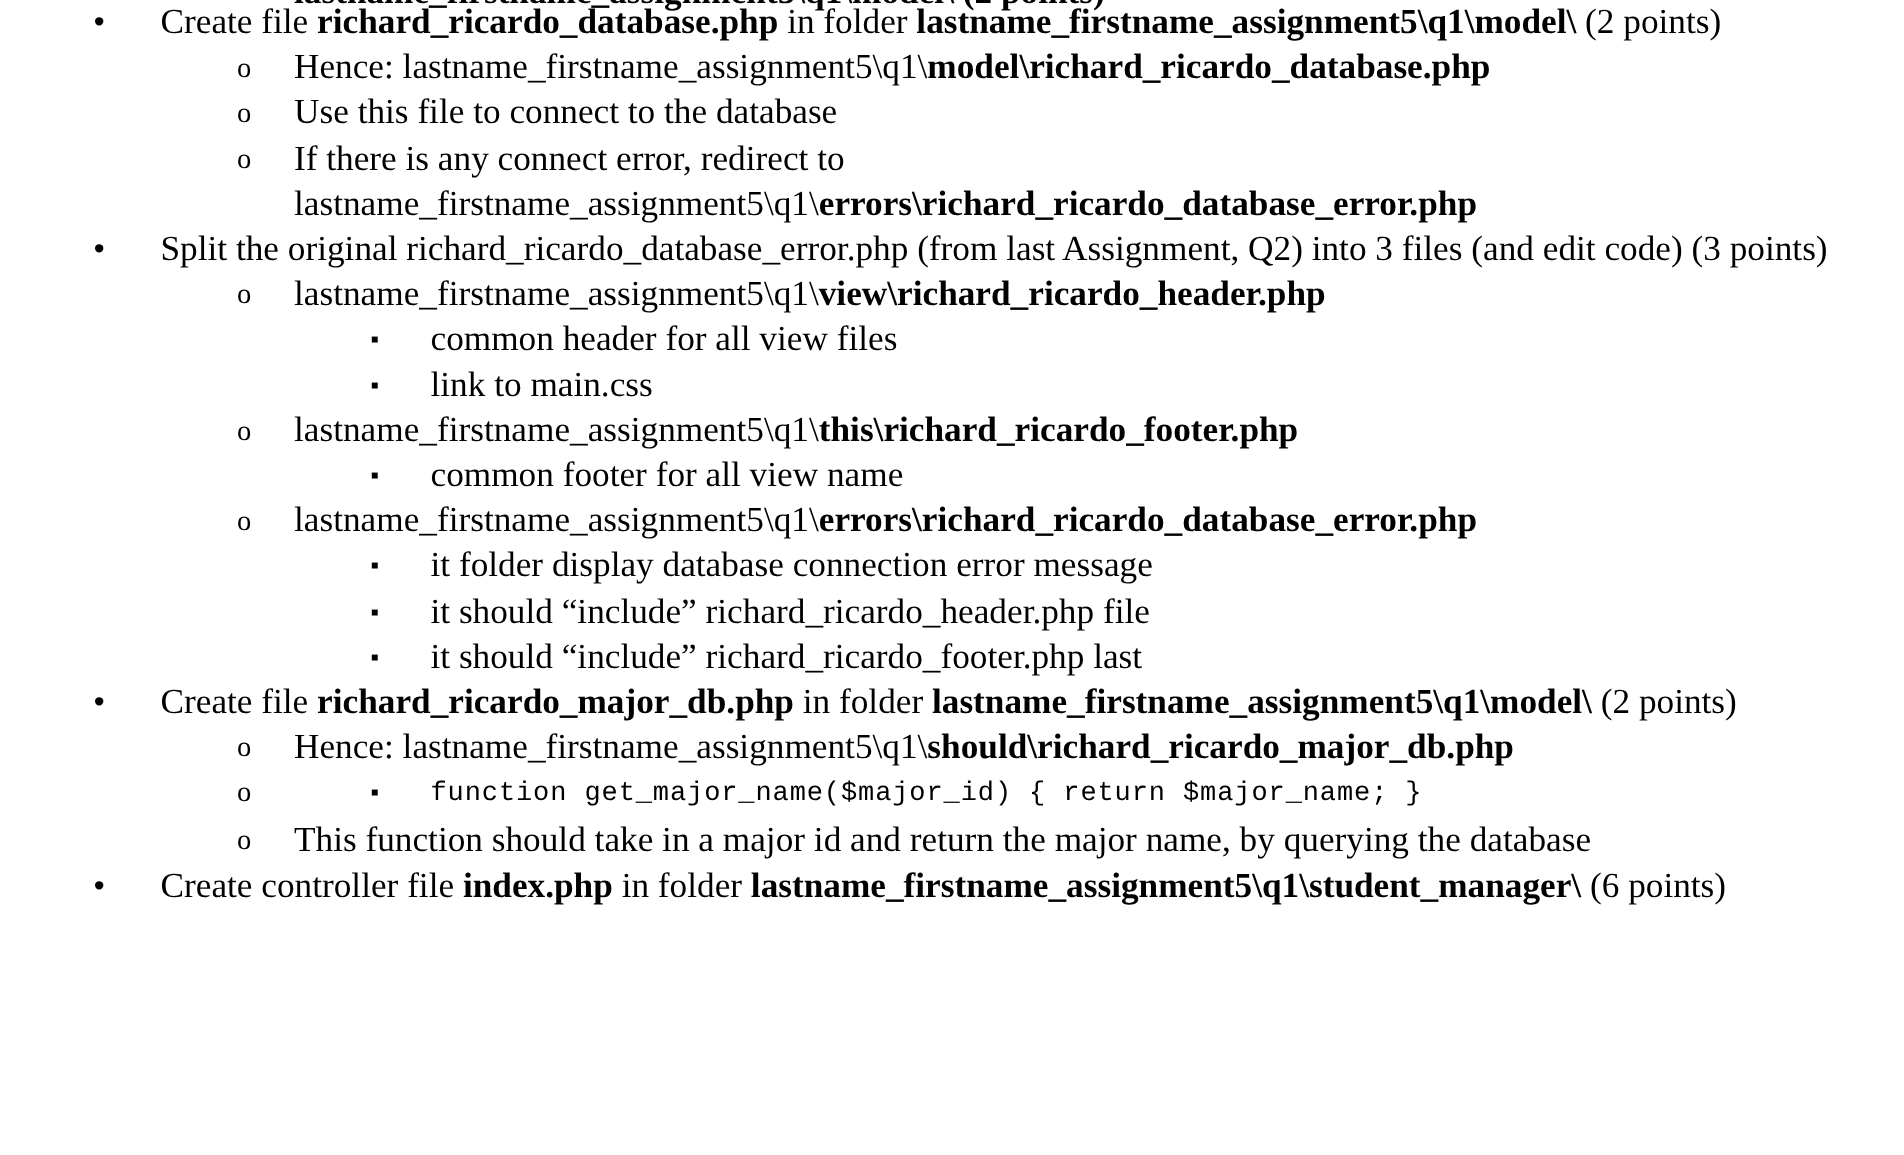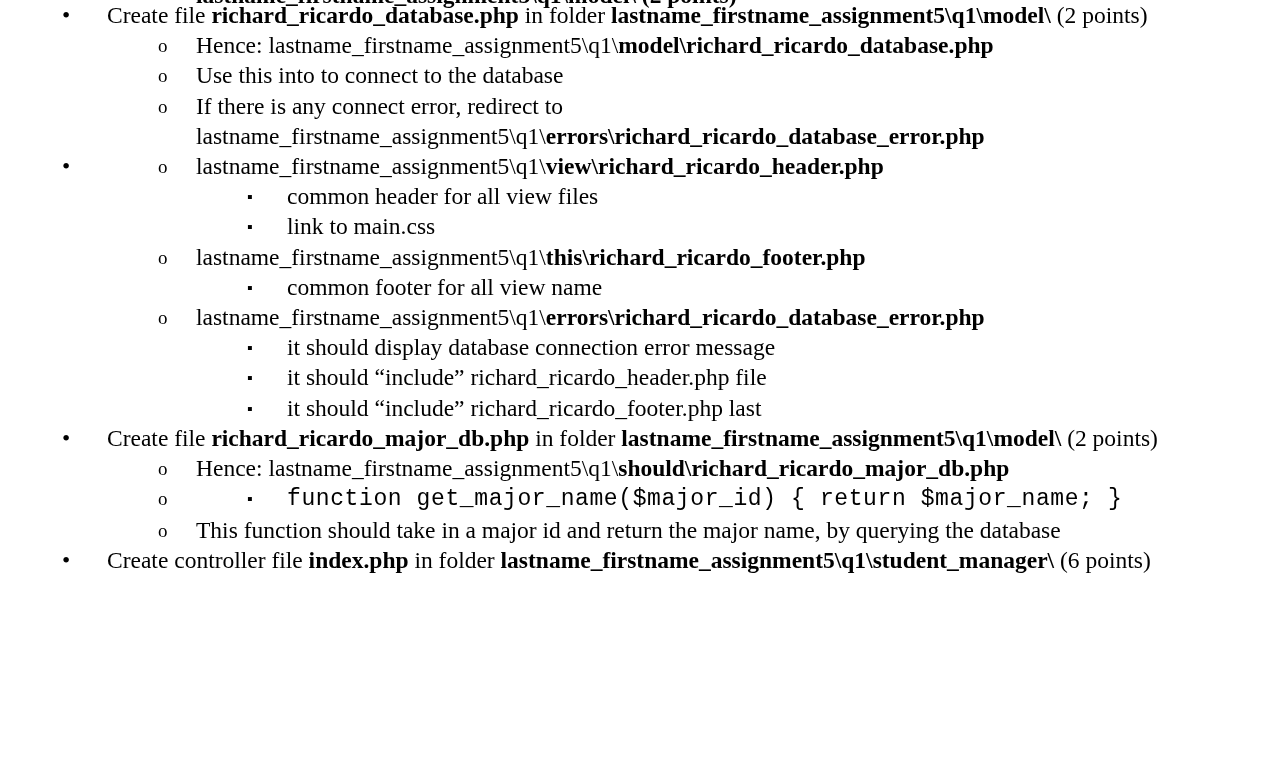--- a/index.html
+++ b/index.html
@@ -90,21 +90,21 @@
 
   .line {
     display: block;
     white-space: pre-wrap;
   }
 
   .b { font-weight: bold; margin-top: 32px; }
 
   .code {
     font-family: "Liberation Mono", "DejaVu Sans Mono", monospace;
-    font-size: 23px;
+    font-size: 18px;
     letter-spacing: 0.6px;
     line-height: 32px;
     white-space: pre;
   }
 </style>
 </head>
 <body>
 
 <div id="page">
 
@@ -116,30 +116,31 @@
       <li id="create-database-php">
         <span class="marker">•</span>
         <span class="line"><span>Create file </span><span class="b">richard_ricardo_database.php</span><span> in folder </span><span class="b">lastname_firstname_assignment5\q1\model\</span><span> (2 points)</span></span>
         <ul class="lvl2">
           <li id="hence-database-path">
             <span class="marker">o</span>
             <span class="line"><span>Hence: lastname_firstname_assignment5\q1\</span><span class="b">model\richard_ricardo_database.php</span></span>
           </li>
           <li id="use-file-connect">
             <span class="marker">o</span>
-            <span class="line"><span>Use this into to connect to the database</span></span>
+            <span class="line"><span>Use this file to connect to the database</span></span>
           </li>
           <li id="connect-error-redirect">
             <span class="marker">o</span>
             <span class="line"><span>If there is any connect error, redirect to </span><span>lastname_firstname_assignment5\q1\</span><span class="b">errors\richard_ricardo_database_error.php</span></span>
           </li>
         </ul>
       </li>
       <li id="split-database-error">
         <span class="marker">•</span>
+        <span class="line"><span>Split the original richard_ricardo_database_error.php (from last Assignment, Q2) into 3 files (and edit code) (3 points)</span></span>
         <ul class="lvl2">
           <li id="header-php-path">
             <span class="marker">o</span>
             <span class="line"><span>lastname_firstname_assignment5\q1\</span><span class="b">view\richard_ricardo_header.php</span></span>
             <ul class="lvl3">
               <li id="common-header">
                 <span class="marker">▪</span>
                 <span class="line"><span>common header for all view files</span></span>
               </li>
               <li id="link-main-css">
@@ -157,21 +158,21 @@
                 <span class="line"><span>common footer for all view name</span></span>
               </li>
             </ul>
           </li>
           <li id="database-error-php-path">
             <span class="marker">o</span>
             <span class="line"><span>lastname_firstname_assignment5\q1\</span><span class="b">errors\richard_ricardo_database_error.php</span></span>
             <ul class="lvl3">
               <li id="display-error-message">
                 <span class="marker">▪</span>
-                <span class="line"><span>it should display database connection error message</span></span>
+                <span class="line"><span>it folder display database connection error message</span></span>
               </li>
               <li id="include-header">
                 <span class="marker">▪</span>
                 <span class="line"><span>it should “include” richard_ricardo_header.php file</span></span>
               </li>
               <li id="include-footer">
                 <span class="marker">▪</span>
                 <span class="line"><span>it should “include” richard_ricardo_footer.php last</span></span>
               </li>
             </ul>

